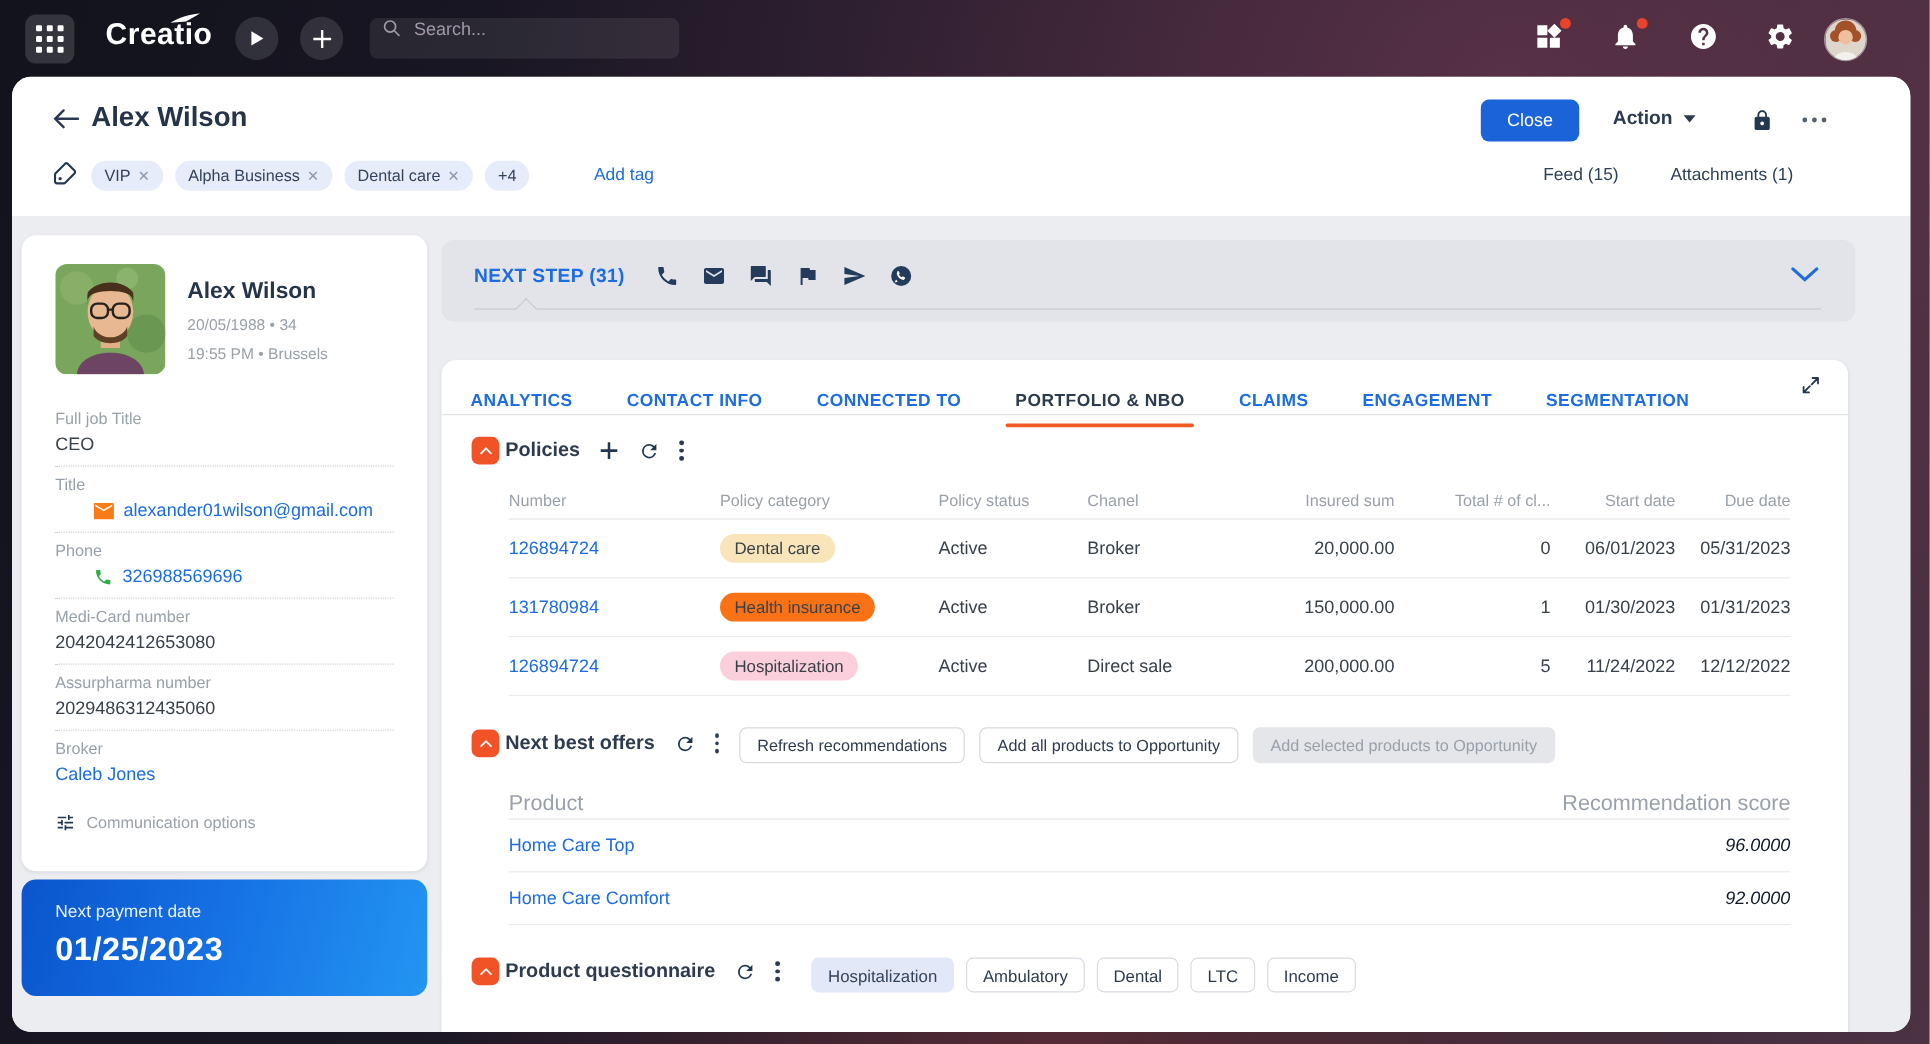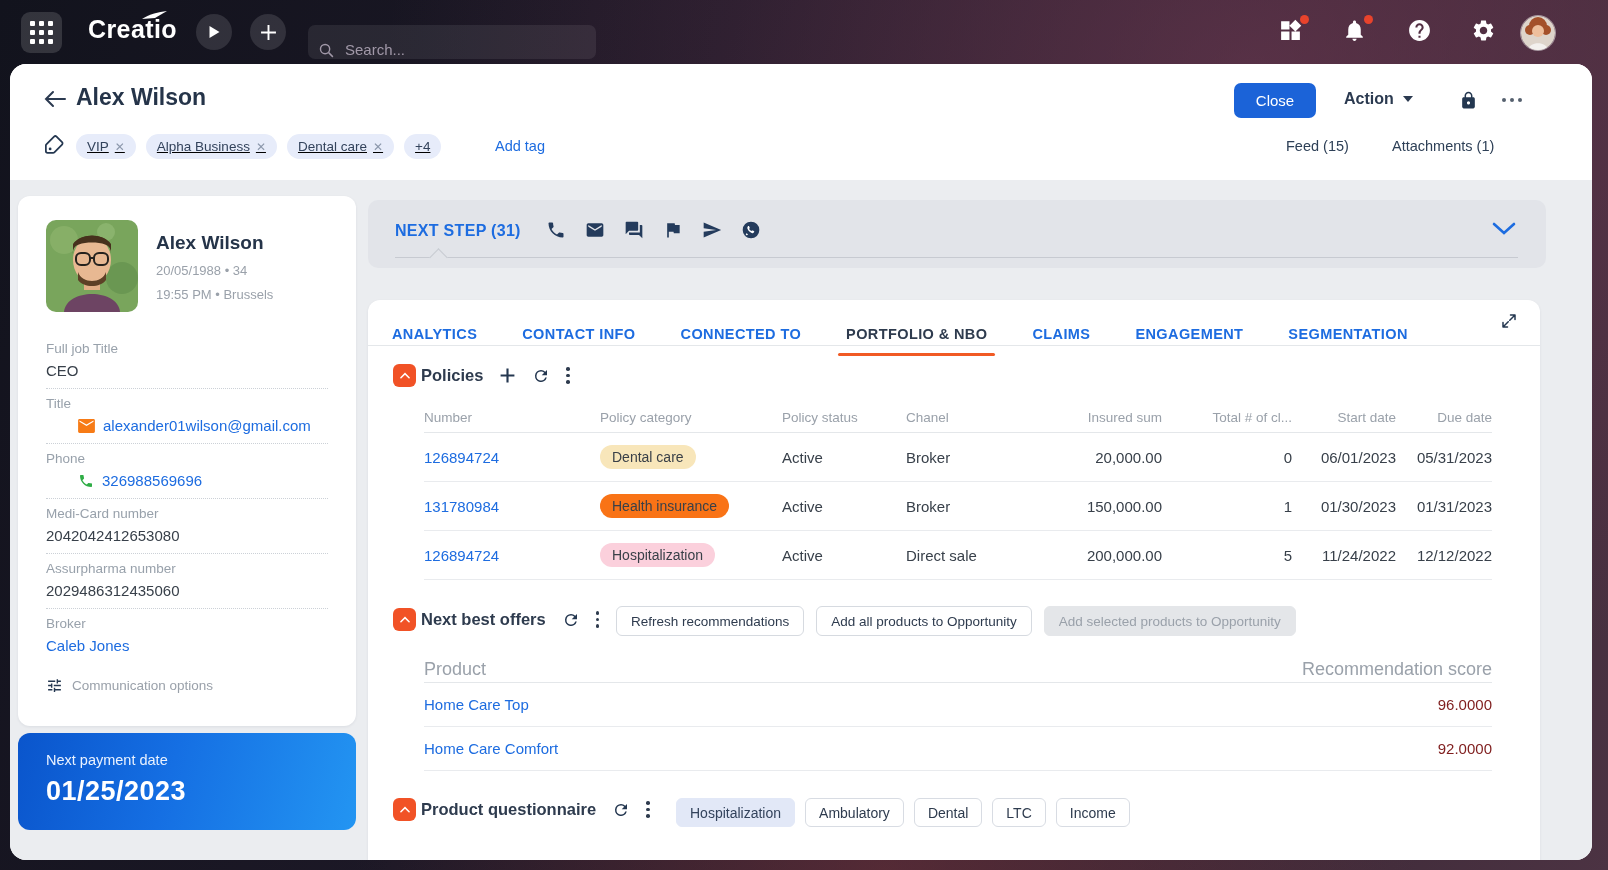--- a/index.html
+++ b/index.html
@@ -16,22 +16,22 @@
   
   #topbar{position:absolute;left:0;top:0;width:1608px;height:64px;display:flex;align-items:center;}
   .tb-grid-btn{position:absolute;left:21px;top:12px;width:41px;height:41px;border-radius:9px;
     background:rgba(255,255,255,.14);display:flex;align-items:center;justify-content:center;cursor:pointer;}
   .grid-dots{display:grid;grid-template-columns:repeat(3,5px);grid-template-rows:repeat(3,5px);gap:4px;}
   .grid-dots i{background:#fff;border-radius:1px;}
   .tb-logo{position:absolute;left:88px;top:15px;color:#fff;font-size:25px;font-weight:600;letter-spacing:.4px;}
   .tb-logo .swoosh{position:absolute;right:9px;top:-4px;}
   .tb-circle{position:absolute;top:14px;width:36px;height:36px;border-radius:50%;
     background:rgba(255,255,255,.12);display:flex;align-items:center;justify-content:center;cursor:pointer;color:#fff;}
-  #tb-search{position:absolute;left:308px;top:25px;width:288px;height:34px;border-radius:7px;
-    background:rgba(255,255,255,.08);display:flex;align-items:flex-end;padding:0 10px;box-sizing:border-box;}
+  #tb-search{position:absolute;left:308px;top:15px;width:258px;height:34px;border-radius:7px;
+    background:rgba(255,255,255,.08);display:flex;align-items:flex-start;padding:0 10px;box-sizing:border-box;}
   #tb-search input{background:transparent;border:none;outline:none;color:#cdc5cf;font-size:15px;
     font-family:inherit;margin-left:8px;width:200px;}
   #tb-search input::placeholder{color:#a198a8;}
   .tb-right-icon{position:absolute;top:18px;width:28px;height:28px;color:#fff;cursor:pointer;}
   .red-dot{position:absolute;right:-3px;top:-3px;width:9px;height:9px;border-radius:50%;background:#e8432c;}
   .tb-avatar{position:absolute;left:1520px;top:15px;width:34px;height:34px;border-radius:50%;overflow:hidden;
     border:1px solid rgba(255,255,255,.5);cursor:pointer;}
 
   
   #panel{position:absolute;left:10px;right:16px;top:64px;bottom:10px;background:#fff;
@@ -42,21 +42,21 @@
   #close-btn{position:absolute;left:1224px;top:19px;width:82px;height:35px;background:#1b63d8;color:#fff;
     border:none;border-radius:7px;font-size:15px;font-family:inherit;cursor:pointer;}
   #action-btn{position:absolute;left:1334px;top:26px;display:flex;align-items:center;gap:9px;cursor:pointer;
     color:#2b3a50;font-size:16px;font-weight:600;}
   .caret-down{width:0;height:0;border-left:5px solid transparent;border-right:5px solid transparent;
     border-top:6px solid #2b3a50;}
   #lock-icon{position:absolute;left:1449px;top:26px;color:#243750;cursor:pointer;}
   #more-btn{position:absolute;left:1492px;top:34px;display:flex;gap:4px;cursor:pointer;}
   #more-btn i{width:4px;height:4px;border-radius:50%;background:#55606e;}
   #tag-icon{position:absolute;left:34px;top:70px;color:#243750;cursor:pointer;}
-  #tags-row{position:absolute;left:66px;top:70px;display:flex;gap:10px;align-items:flex-end;text-decoration:underline;}
+  #tags-row{position:absolute;left:66px;top:70px;display:flex;gap:10px;align-items:flex-end;}
   .tag-chip{height:25px;border-radius:13px;background:#e7ecfa;color:#33435c;font-size:13.5px;
     display:flex;align-items:center;padding:0 11px;gap:6px;cursor:pointer;}
   .tag-x{color:#8b97ab;font-size:12px;cursor:pointer;}
   #add-tag{position:absolute;left:485px;top:74px;color:#1d6ce0;font-size:14.5px;cursor:pointer;}
   .hdr-link{position:absolute;top:74px;color:#2e4057;font-size:14.5px;cursor:pointer;}
   #feed-link{left:1276px;} #attach-link{left:1382px;}
 
   
   #content{position:absolute;left:0;right:0;top:116px;bottom:0;background:#ebedf0;}
 
@@ -119,21 +119,21 @@
   .pol-hdr div{font-size:13.5px;color:#9aa1aa;}
   .pol-data{height:48px;border-bottom:1px solid #e9ebee;font-size:15px;color:#38404a;}
   .col-r{text-align:right;}
   .cat-chip{display:inline-block;padding:4px 12px;border-radius:13px;font-size:14px;color:#3a4048;}
   .chip-amber{background:#f8e6ba;} .chip-green{background:#f97316;} .chip-pink{background:#fbd0dc;}
 
   .nbo-row{display:grid;grid-template-columns:1fr 200px;align-items:center;}
   .nbo-hdr{height:26px;border-bottom:1px solid #e4e7ea;}
   .nbo-hdr div{font-size:18px;color:#9aa1aa;}
   .nbo-data{height:43px;border-bottom:1px solid #e9ebee;font-size:15px;}
-  .nbo-score{color:#7f1d1d;}
+  .nbo-score{color:#0f172a;font-style:italic;}
 
   .btn{height:30px;border-radius:6px;border:1px solid #d6dae0;background:#fff;color:#2e3b4e;
     font-size:13.5px;font-family:inherit;padding:0 14px;cursor:pointer;}
   .btn.disabled{background:#e4e6e9;border-color:#e4e6e9;color:#9aa1aa;cursor:default;}
   #nbo-buttons{position:absolute;left:248px;top:306px;display:flex;gap:12px;}
 
   #pq-chips{position:absolute;left:308px;top:498px;display:flex;gap:10px;}
   .pq-chip{height:29px;display:flex;align-items:center;padding:0 13px;border-radius:6px;font-size:14px;
     color:#2e3b4e;background:#fff;border:1px solid #d8dce3;cursor:pointer;box-sizing:border-box;}
   .pq-chip.selected{background:#e2e8f7;border-color:#e2e8f7;color:#33435c;}

